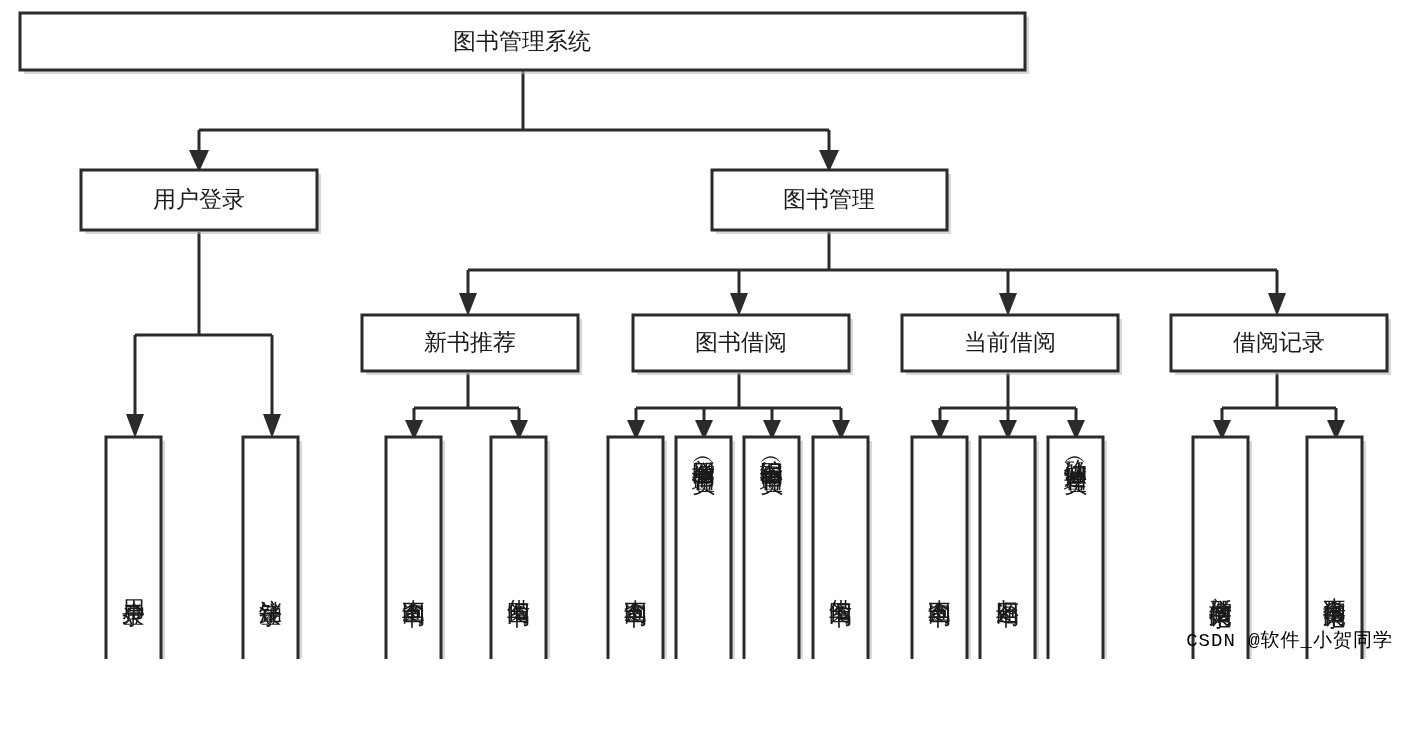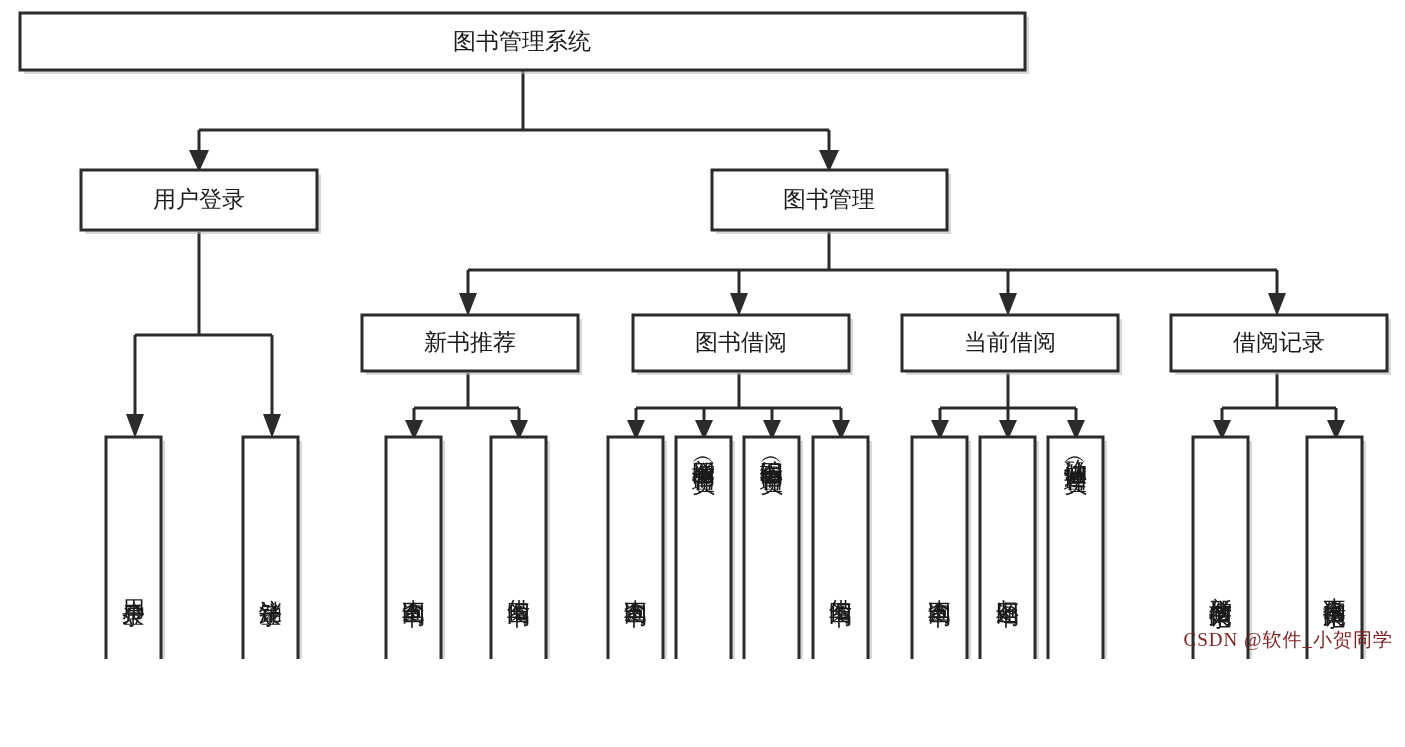--- a/index.html
+++ b/index.html
@@ -62,23 +62,23 @@
     font-size: 23px;
     line-height: 1.18;
     color: #1a1a1a;
     letter-spacing: 2px;
     white-space: nowrap;
   }
   .watermark {
     position: absolute;
     right: 12px;
     bottom: 6px;
-    font-family: Liberation Serif, serif;
+    font-family: Liberation Mono, monospace;
     font-size: 19px;
-    color: #7f1d1d;
+    color: #000000;
     letter-spacing: 1px;
     user-select: none;
   }
 </style>
 </head>
 <body>
 
 <div id="diagram-root">
 
   <svg id="flowchart" viewBox="0 0 1405 747" xmlns="http://www.w3.org/2000/svg">

